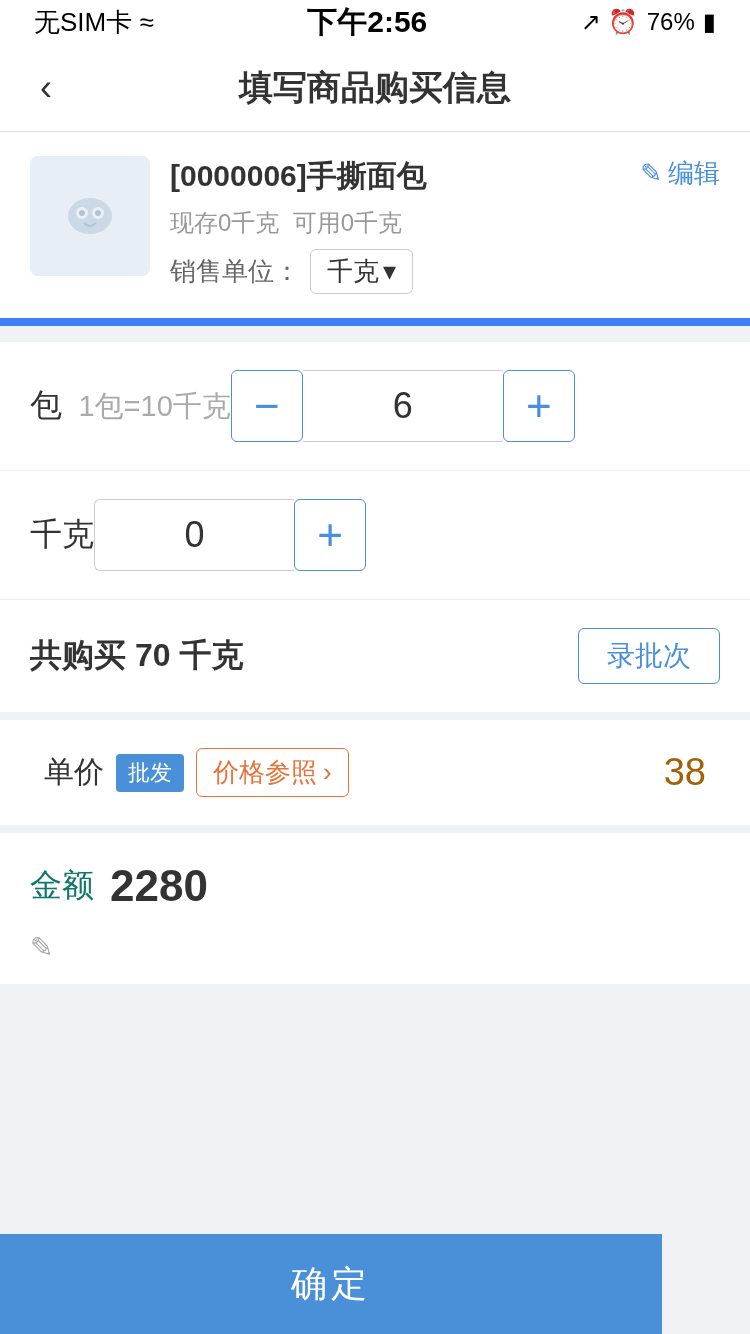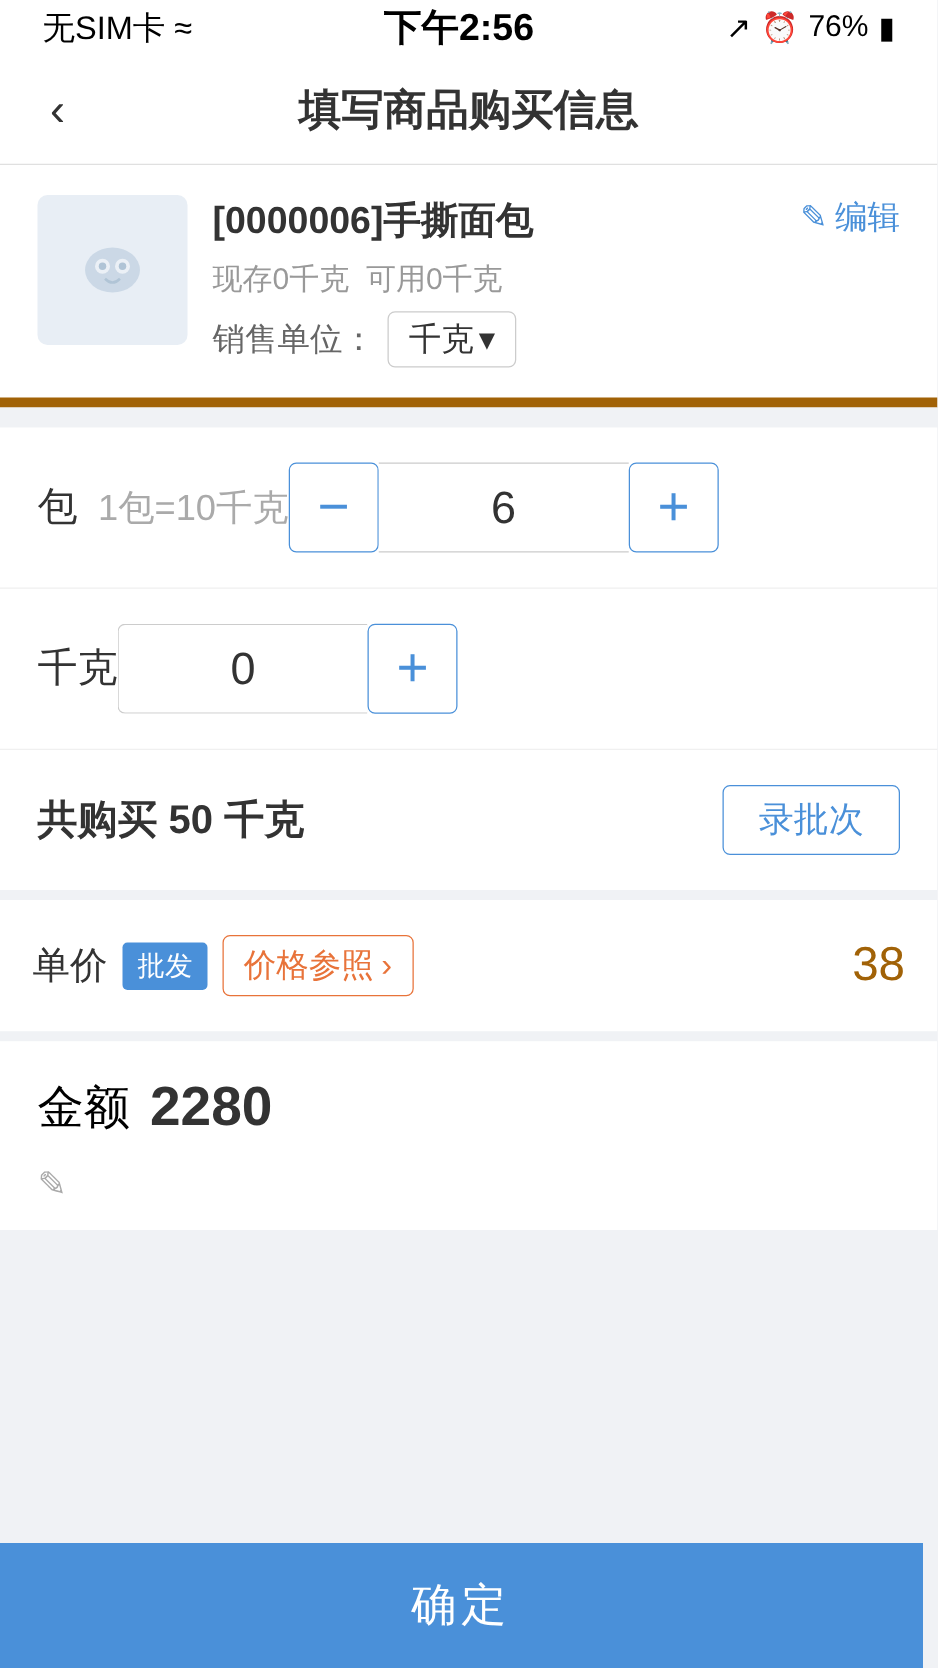--- a/index.html
+++ b/index.html
@@ -69,21 +69,21 @@
     }
 
     
     .product-card {
       background: #fff;
       margin-top: 0;
       padding: 24px 30px;
       display: flex;
       align-items: flex-start;
       gap: 20px;
-      border-bottom: 8px solid #a16207;
+      border-bottom: 8px solid #3b82f6;
     }
     .product-image {
       width: 120px;
       height: 120px;
       background: #e8eef5;
       border-radius: 8px;
       display: flex;
       align-items: center;
       justify-content: center;
       flex-shrink: 0;
@@ -221,21 +221,21 @@
       background: #fff;
       border-radius: 6px;
       padding: 8px 28px;
       font-size: 28px;
       cursor: pointer;
     }
 
     
     .price-section {
       background: #fff;
-      padding: 28px 26px;
+      padding: 28px 44px;
       display: flex;
       align-items: center;
       justify-content: space-between;
       border-bottom: 8px solid #f0f2f5;
     }
     .price-left {
       display: flex;
       align-items: center;
       gap: 12px;
     }
@@ -273,22 +273,22 @@
       background: #fff;
       padding: 28px 30px 20px 30px;
     }
     .amount-row {
       display: flex;
       align-items: center;
       gap: 16px;
       margin-bottom: 20px;
     }
     .amount-label {
-      font-size: 37px;
-      color: #000000;
+      font-size: 32px;
+      color: #0f766e;
     }
     .amount-value {
       font-size: 44px;
       font-weight: 600;
       color: #333;
     }
     .remark-row {
       display: flex;
       align-items: center;
       gap: 12px;
@@ -305,21 +305,21 @@
       background: #f0f2f5;
       flex: 1;
       min-height: 300px;
     }
 
     
     .confirm-btn {
       position: fixed;
       bottom: 0;
       left: 0;
-      width: 738px;
+      width: 662px;
       height: 100px;
       background: #4a90d9;
       color: #fff;
       font-size: 36px;
       font-weight: 500;
       border: none;
       cursor: pointer;
       display: flex;
       align-items: center;
       justify-content: center;
@@ -407,21 +407,21 @@
     <div class="qty-control">
       <input class="qty-input" type="text" value="0" style="border-left: 1.5px solid rgb(204, 204, 204); border-right: none; border-radius: 6px 0px 0px 6px;">
       <button class="qty-btn qty-btn-right">+</button>
     </div>
   </div>
 </div>
 
 <div class="total-row">
   <div class="total-text">
     <span>共购买</span>
-    <span>50</span>
+    <span>70</span>
     <span>千克</span>
   </div>
   <button class="batch-btn">录批次</button>
 </div>
 
 <div class="price-section">
   <div class="price-left">
     <span class="price-label">单价</span>
     <span class="price-tag">批发</span>
     <button class="price-ref-btn">

